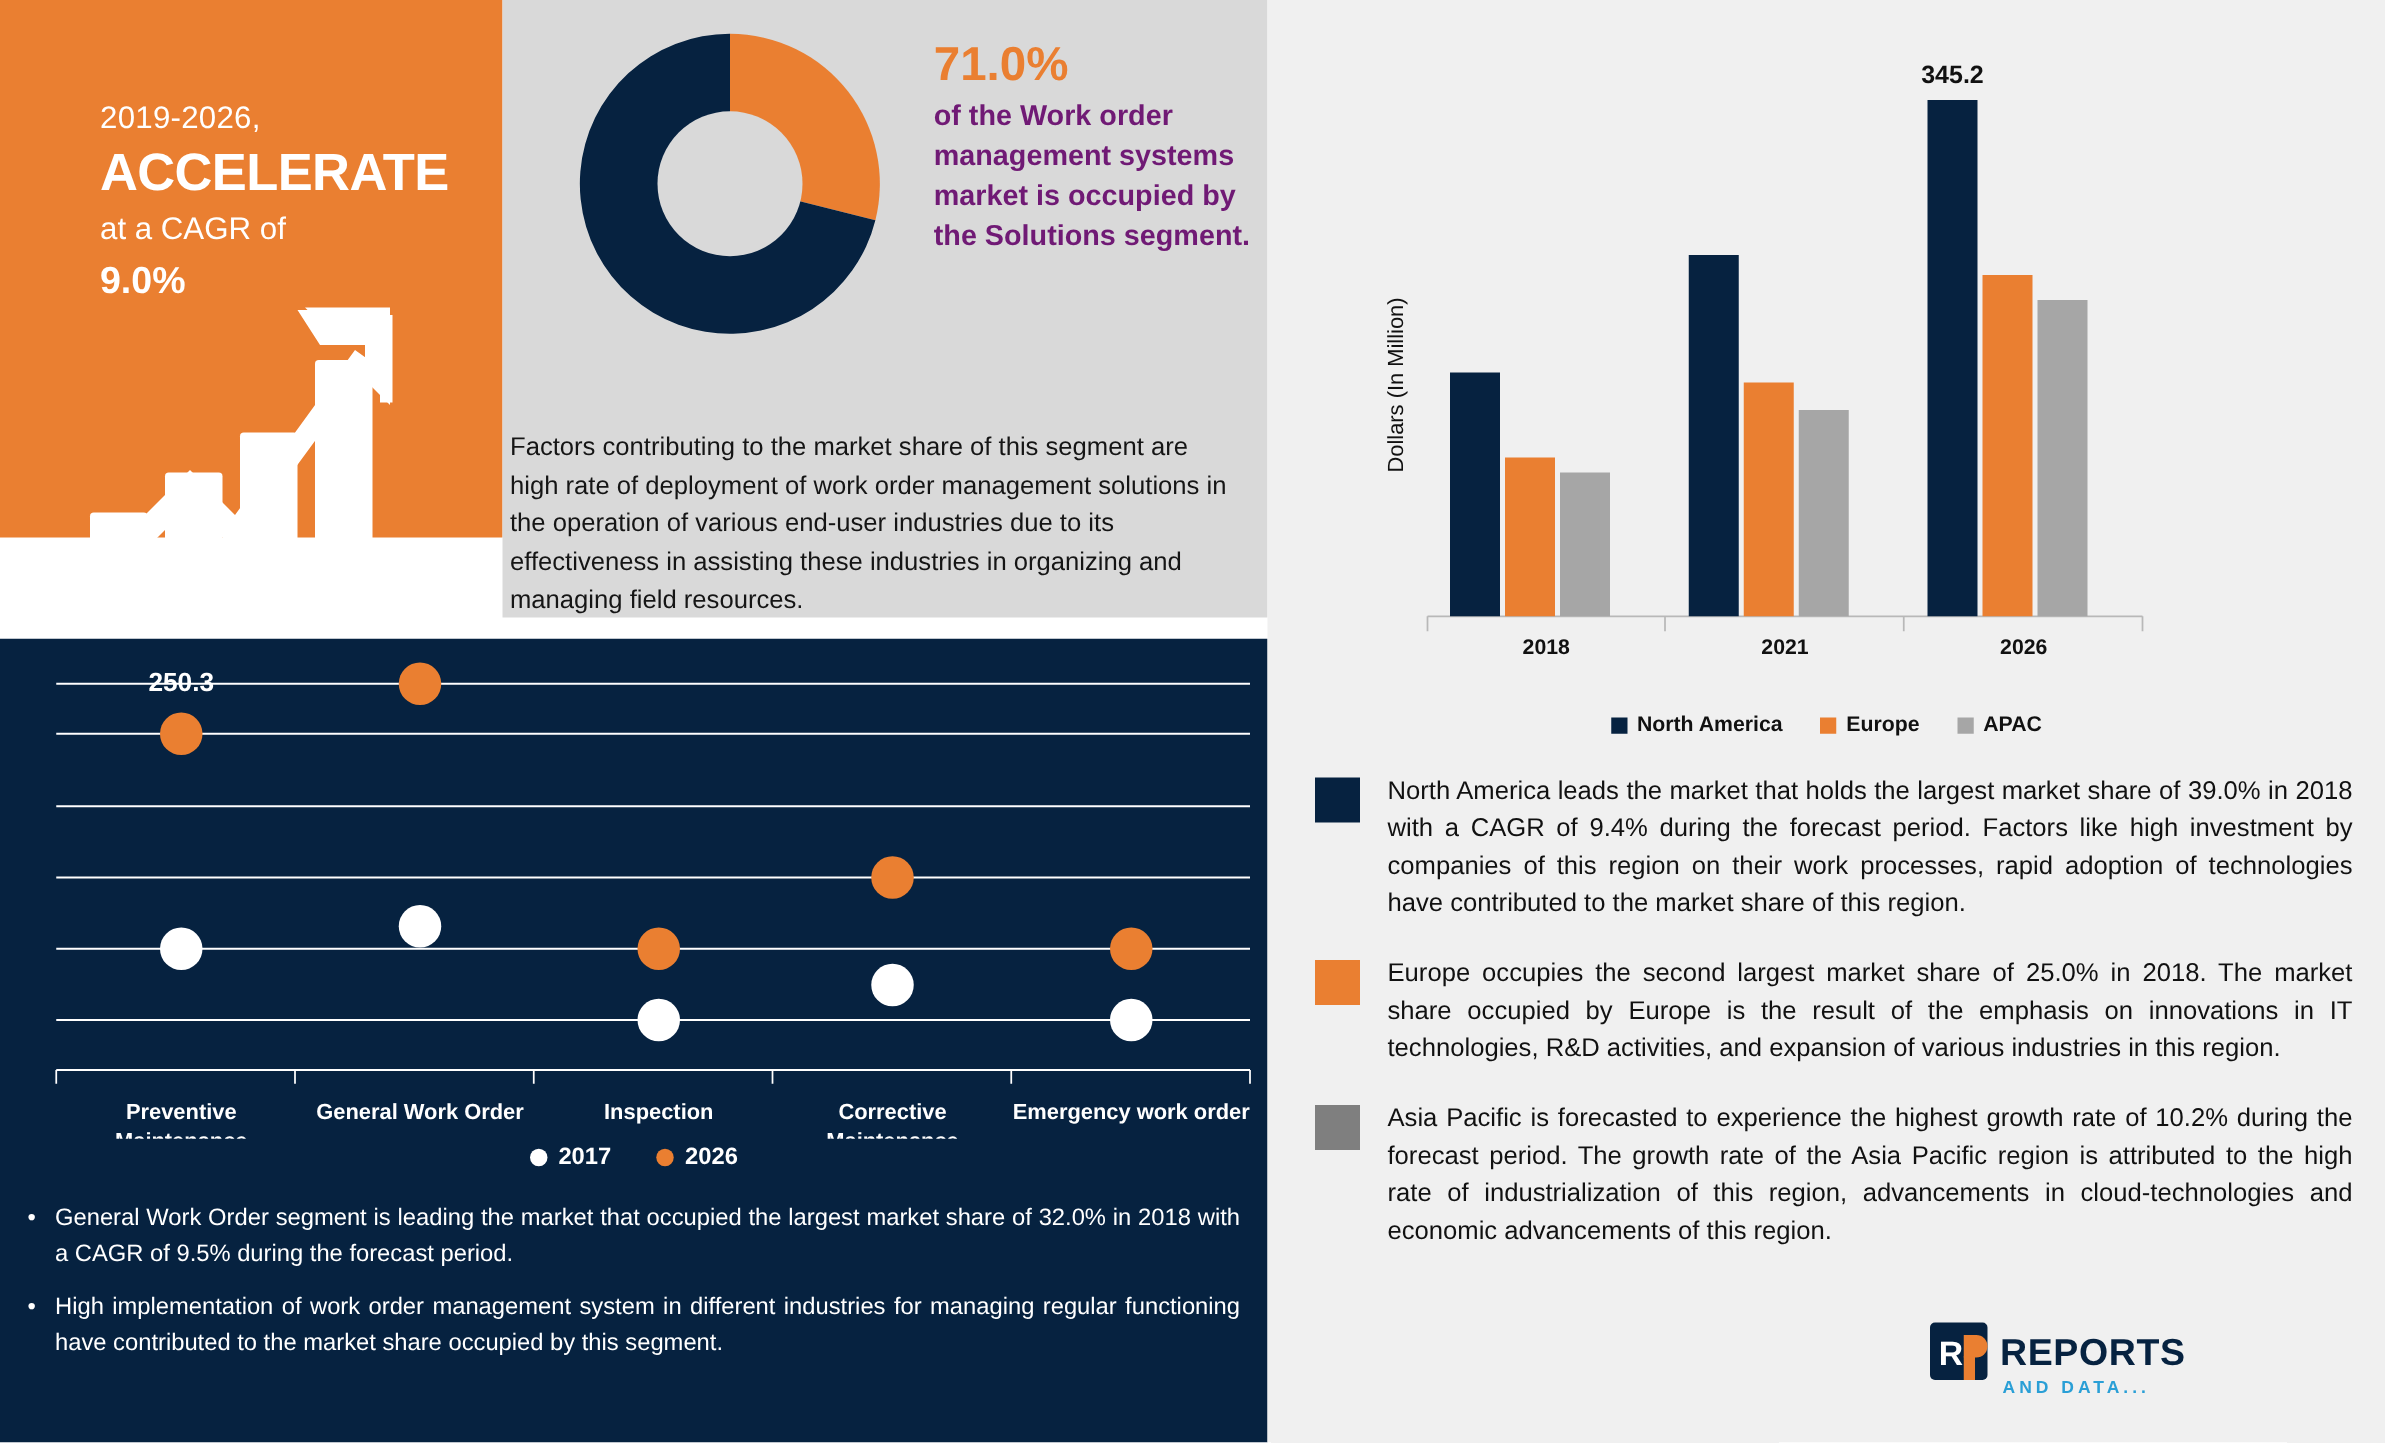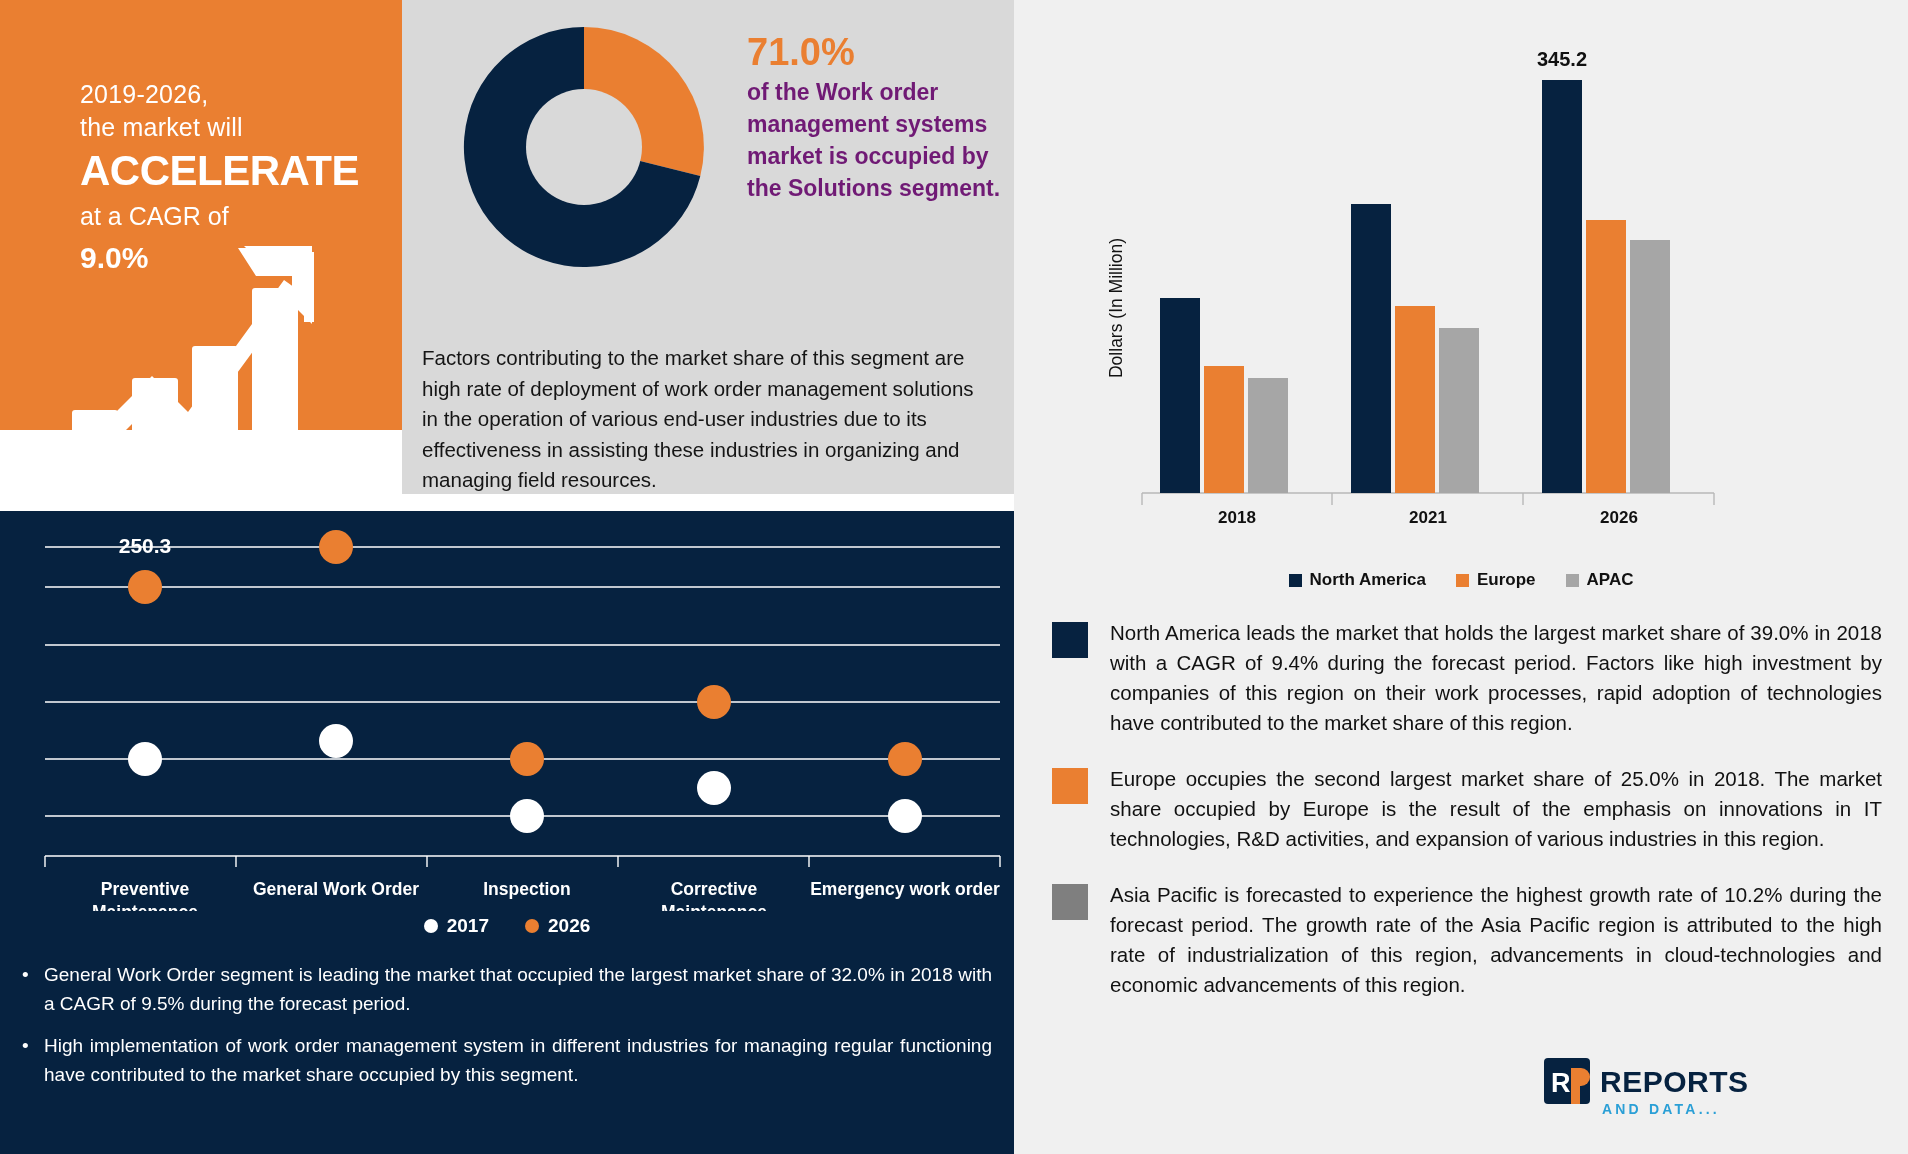--- a/index.html
+++ b/index.html
@@ -27,21 +27,21 @@
   
   .gray-panel {
     position: absolute; left: 402px; top: 0; width: 612px; height: 494px;
     background: #d9d9d9;
   }
   .donut-wrap { position: absolute; left: 57px; top: 22px; width: 250px; height: 288px; }
   .pct-block { position: absolute; left: 345px; top: 28px; width: 255px; }
   .pct-big { color: #ea7f31; font-size: 38px; font-weight: 700; line-height: 48px; }
   .pct-sub { color: #701a75; font-size: 23px; font-weight: 700; line-height: 32px; }
   .gray-para {
-    position: absolute; left: 0px; top: 343px; width: 600px; padding: 0 8px 0 20px;
+    position: absolute; left: 0px; top: 343px; width: 600px; padding: 0 8px 0 6px;
     color: #151515; font-size: 20.5px; line-height: 30.5px; font-weight: 400;
   }
 
   
   .navy-panel {
     position: absolute; left: 0; top: 511px; width: 1014px; height: 643px;
     background: #062240;
   }
   .dotplot { position: absolute; left: 0px; top: 0px; width: 1014px; height: 400px; }
   .dot-legend {
@@ -78,21 +78,20 @@
   .logo { position: absolute; right: 34px; bottom: 32px; width: 330px; height: 68px; }
 </style>
 </head>
 <body>
 
 <div id="page">
 
   <div class="orange-panel">
     <div class="accel-text">
       <div class="accel-line1">2019-2026,</div>
-      <div class="accel-line2">the market will</div>
       <div class="accel-big">ACCELERATE</div>
       <div class="accel-line4">at a CAGR of</div>
       <div class="accel-pct">9.0%</div>
     </div>
     <svg class="growth-icon" viewBox="0 0 280 270">
 
       <rect x="12" y="182" width="46" height="84" rx="3" fill="#fff"></rect>
       <rect x="72" y="150" width="46" height="116" rx="3" fill="#fff"></rect>
       <rect x="132" y="118" width="46" height="148" rx="3" fill="#fff"></rect>
       <rect x="192" y="60" width="46" height="206" rx="3" fill="#fff"></rect>

